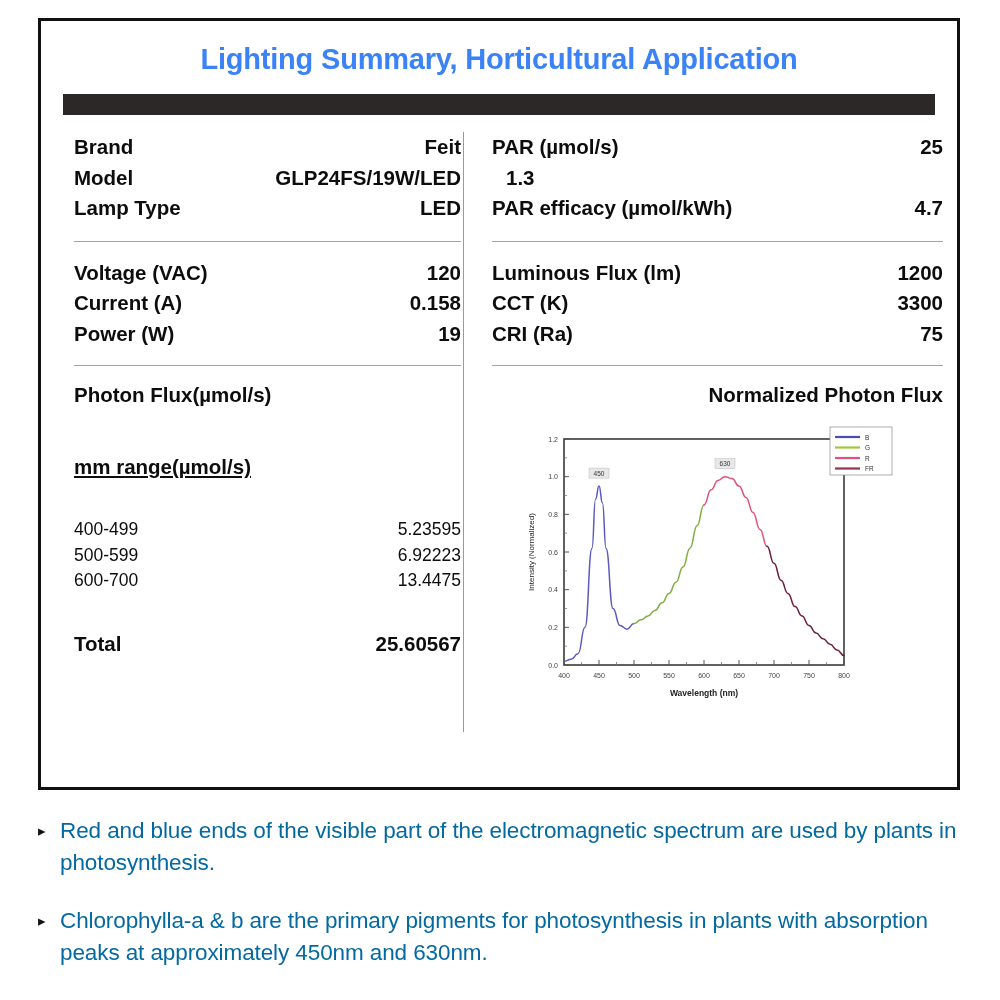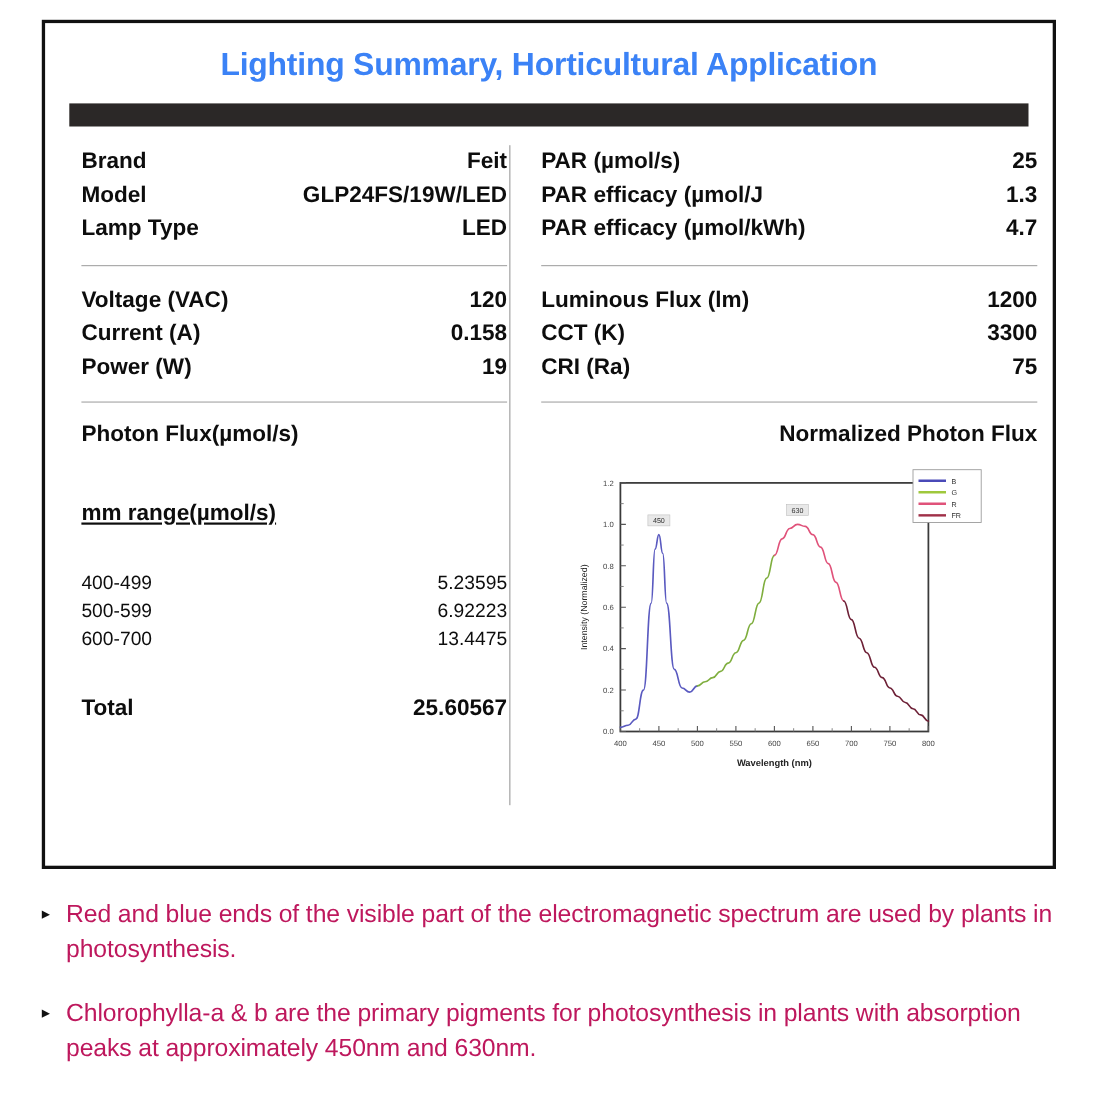--- a/index.html
+++ b/index.html
@@ -157,21 +157,21 @@
     width: 22px;
     flex: none;
     font-size: 15px;
     line-height: 1.62;
     padding-top: 4px;
     color: #111111;
   }
   .bullet-text {
     font-size: 22.5px;
     line-height: 1.42;
-    color: #be185d;
+    color: #0369a1;
     letter-spacing: -0.1px;
   }
 </style>
 </head>
 <body>
 
 <div class="page">
 
   <div class="card">
 
@@ -245,21 +245,20 @@
       <div class="col-divider"></div>
 
       <div class="col-right">
 
         <div>
           <div class="spec-row">
             <span class="k">PAR (µmol/s)</span>
             <span class="v">25</span>
           </div>
           <div class="spec-row">
-            <span class="k">PAR efficacy (µmol/J</span>
             <span class="v">1.3</span>
           </div>
           <div class="spec-row">
             <span class="k">PAR efficacy (µmol/kWh)</span>
             <span class="v">4.7</span>
           </div>
         </div>
 
         <div class="hrule"></div>
 

